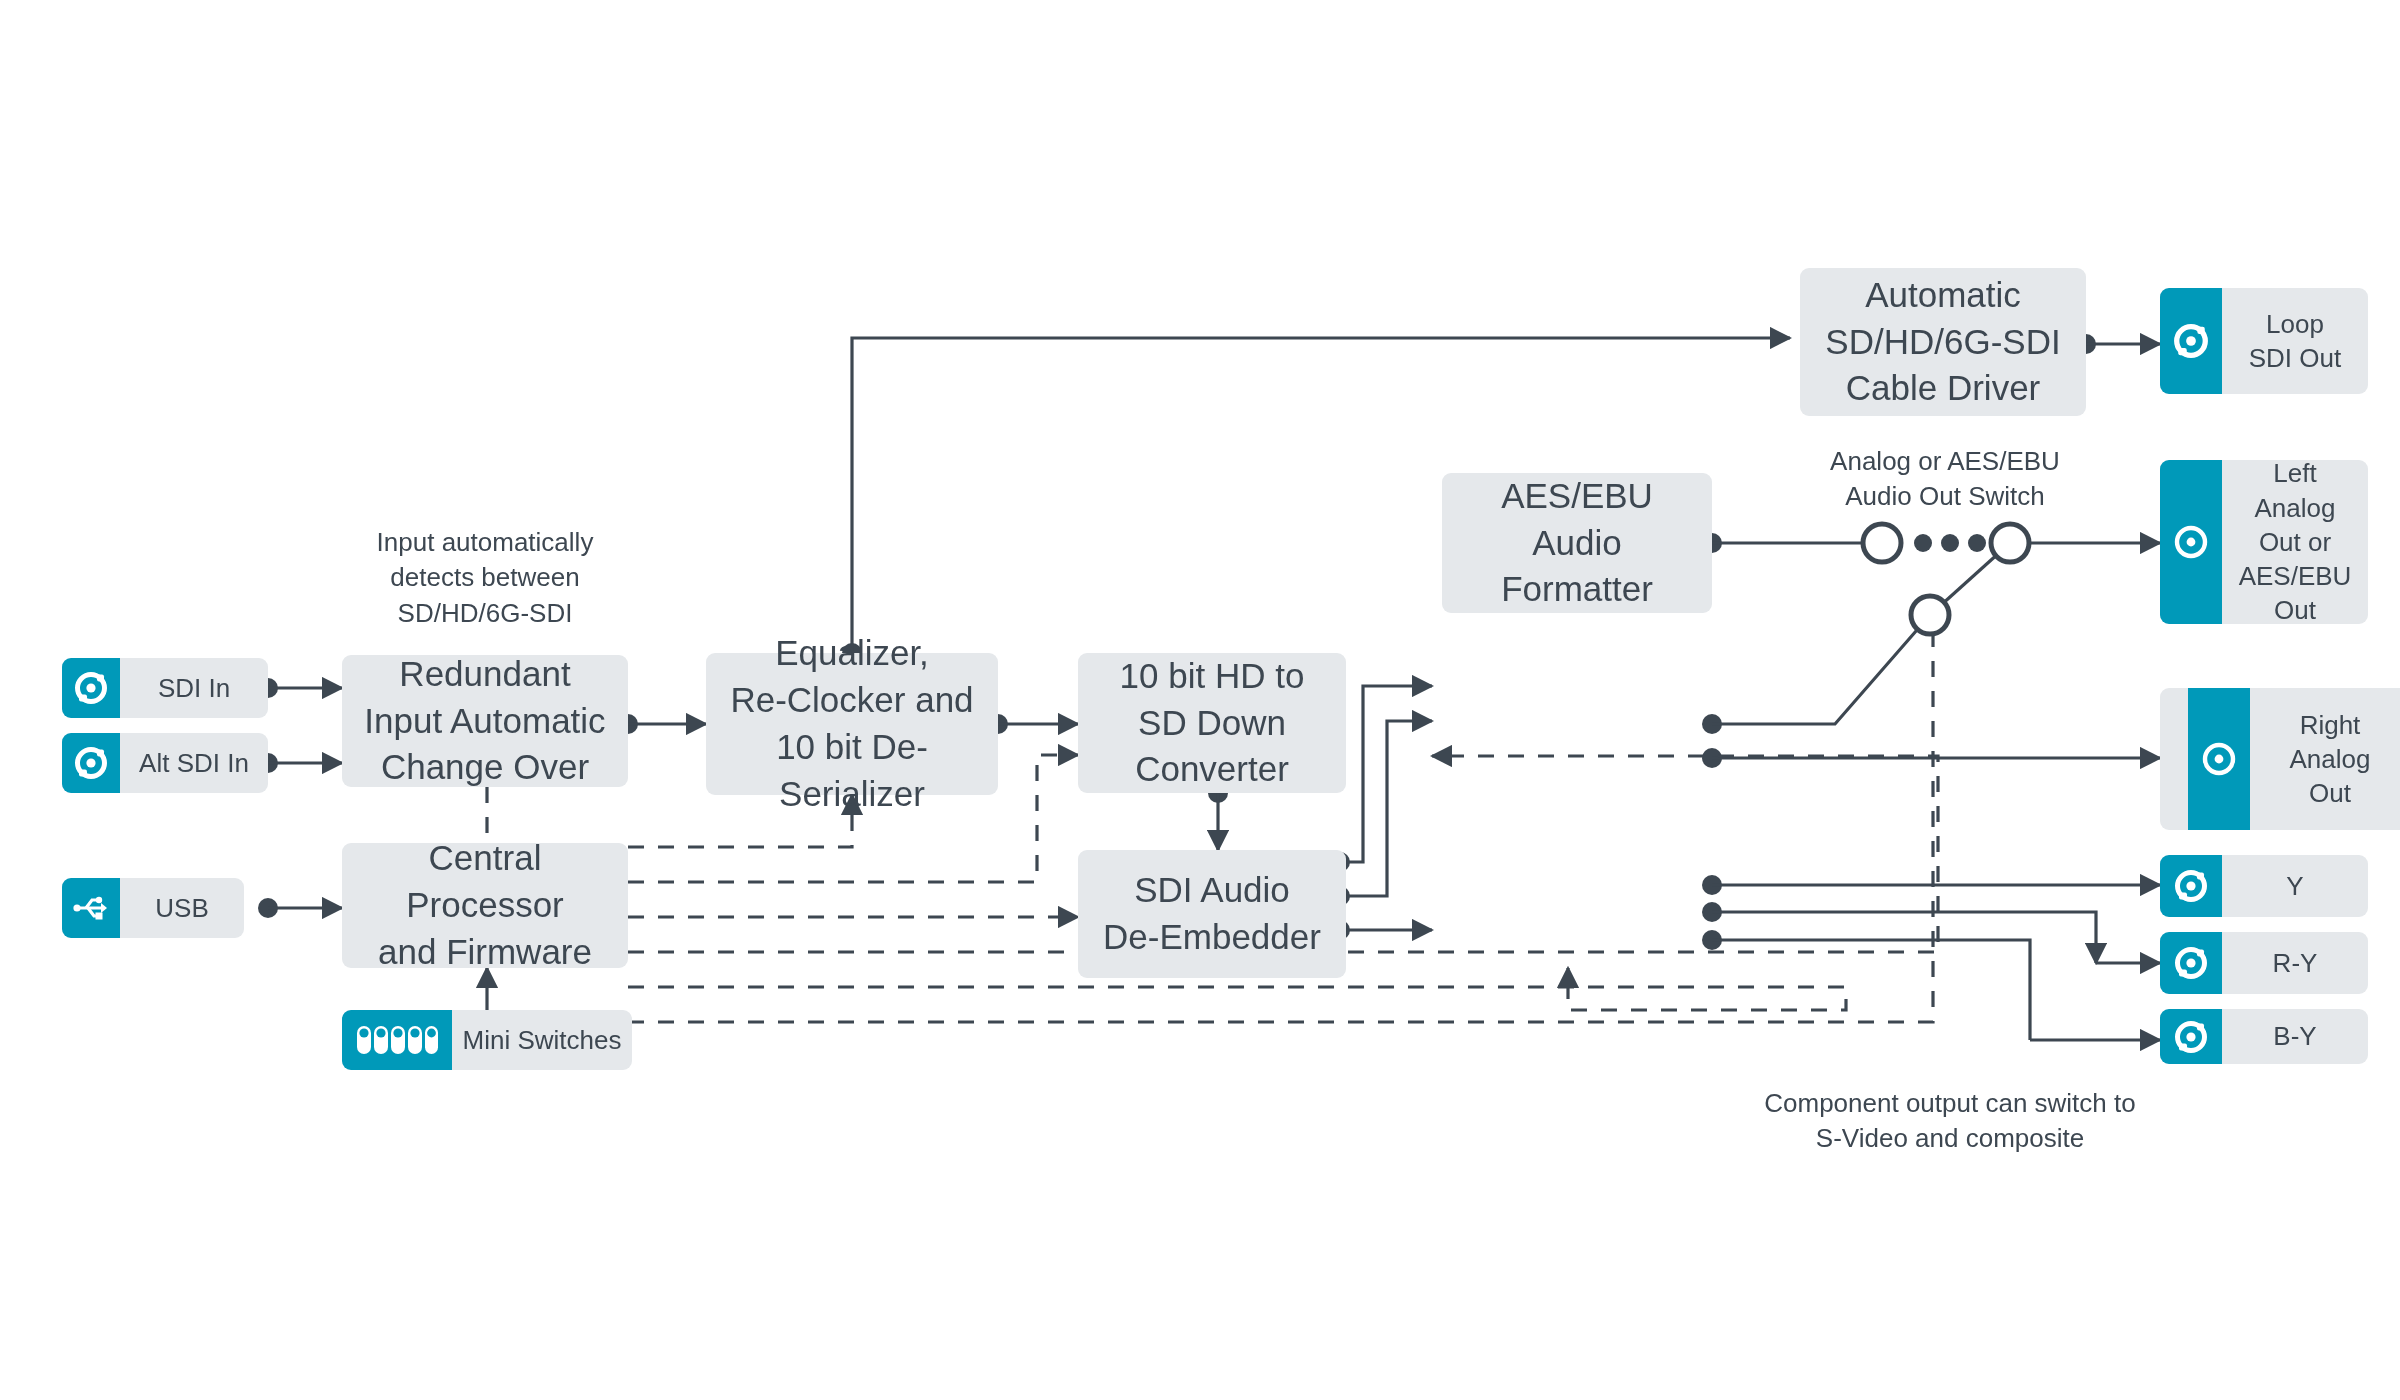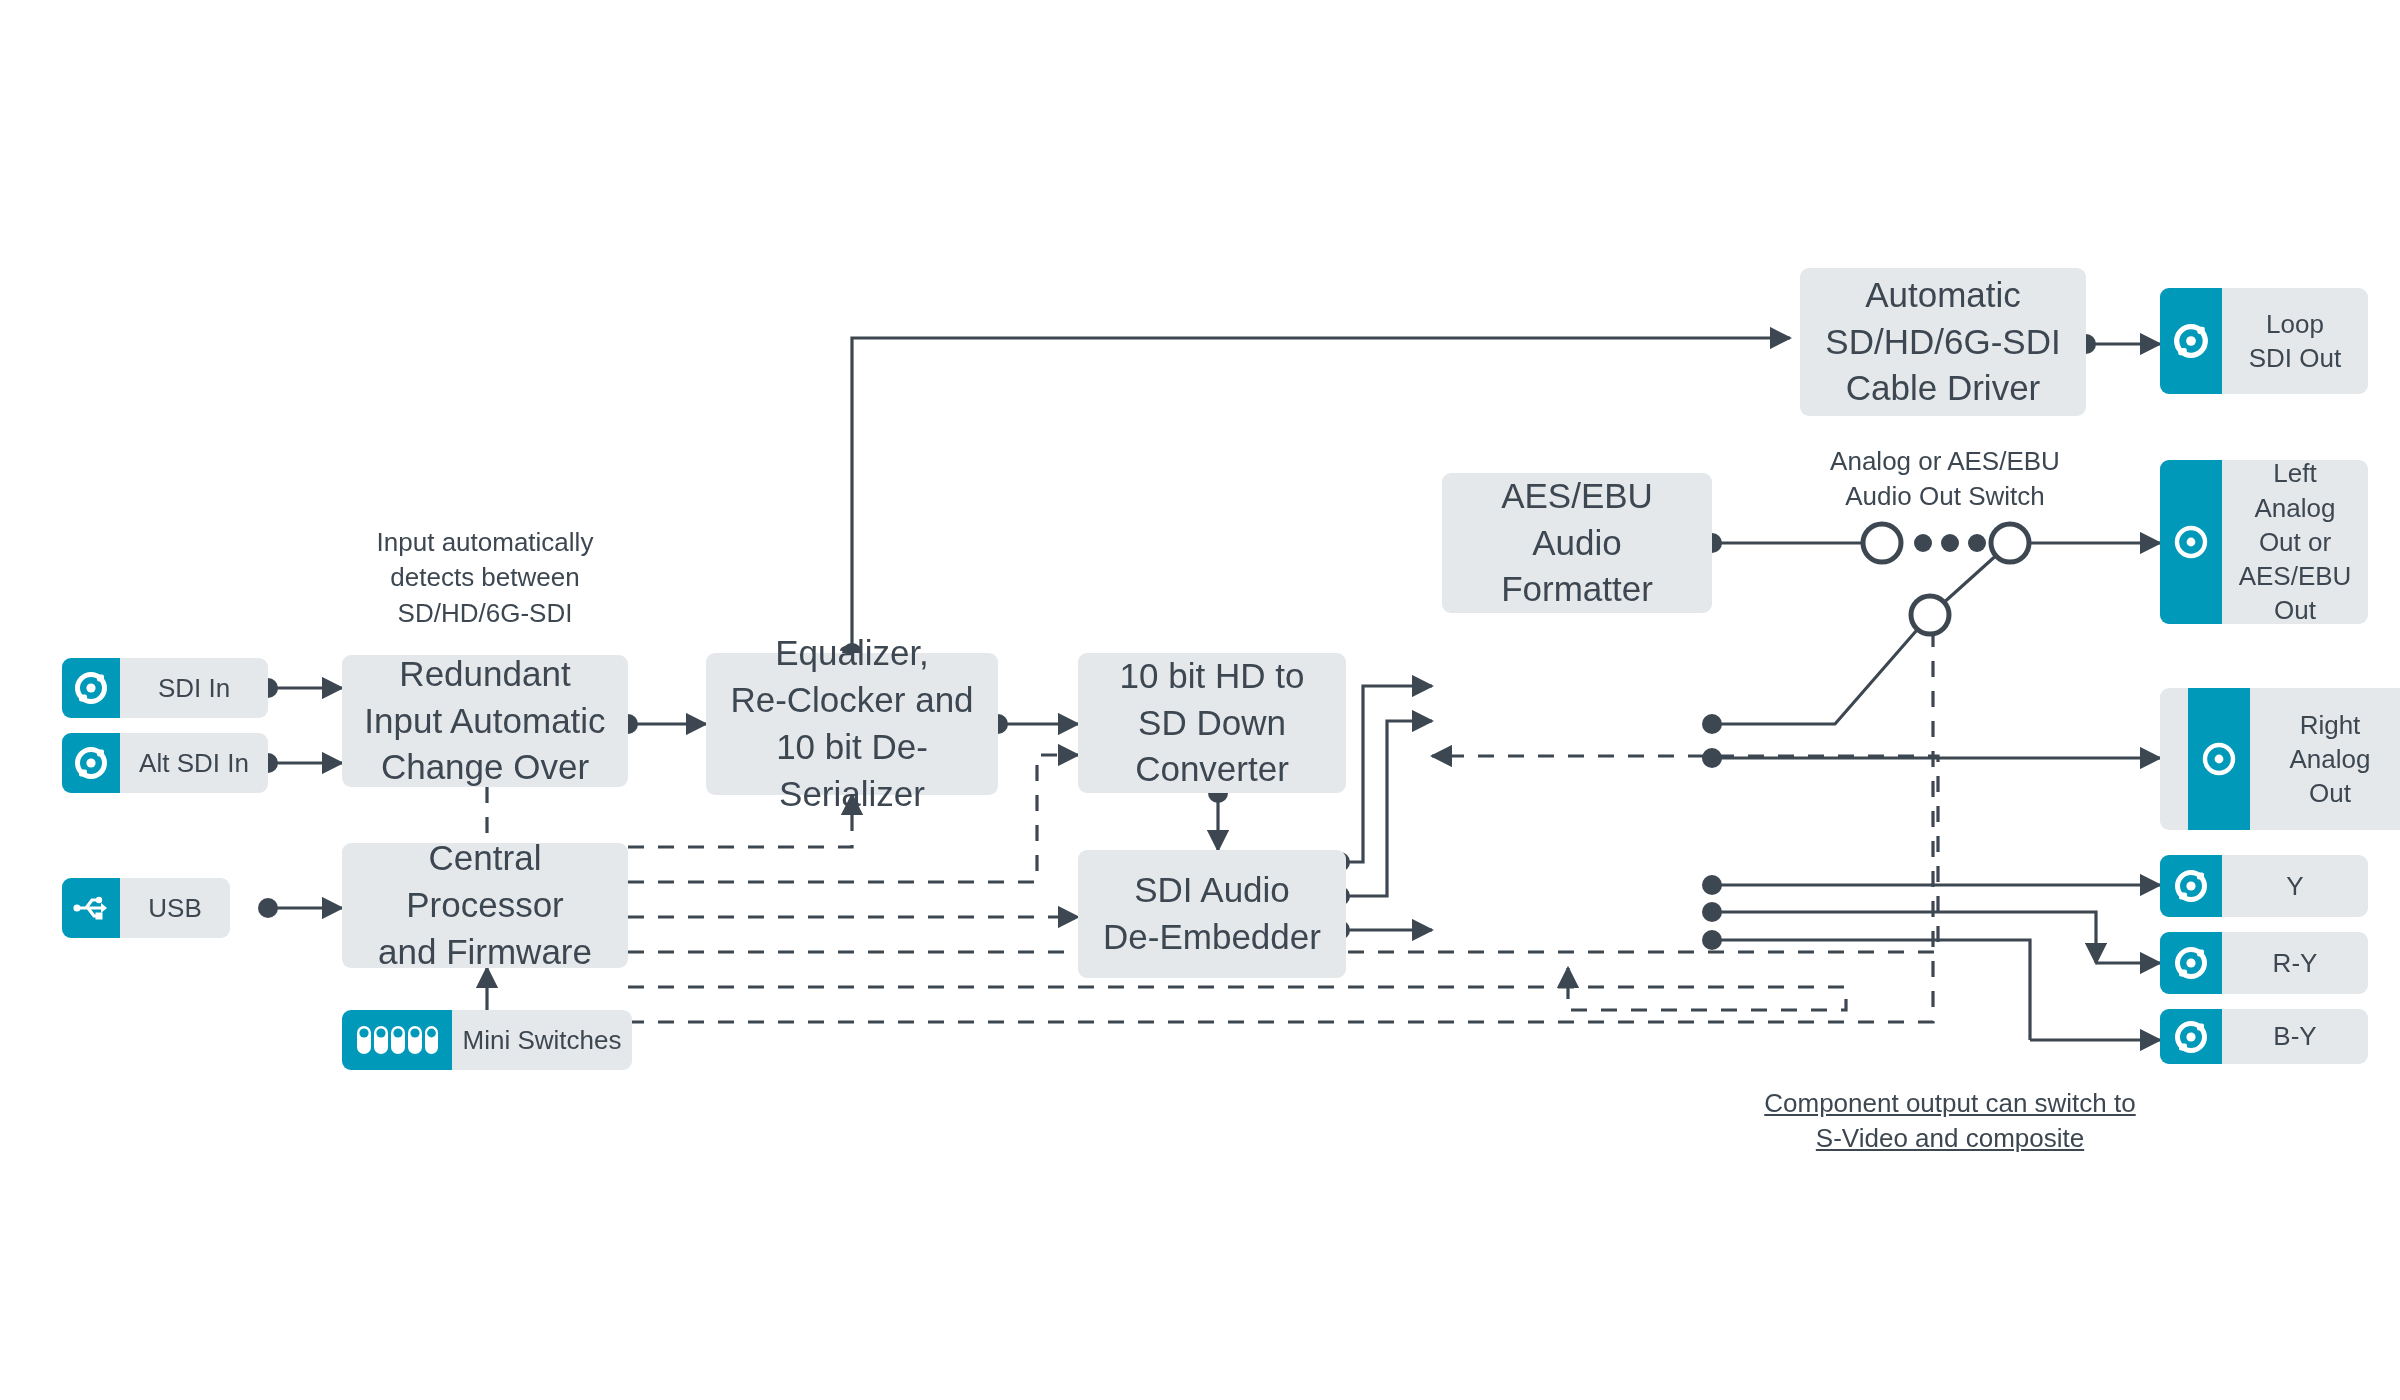--- a/index.html
+++ b/index.html
@@ -180,21 +180,21 @@
       <svg width="34" height="34" viewBox="0 0 34 34" aria-hidden="true">
         <circle cx="17" cy="17" r="13.5" fill="none" stroke="#fff" stroke-width="5"></circle>
         <circle cx="17" cy="17" r="4.6" fill="#fff"></circle>
         <rect x="23" y="3.5" width="7" height="7" rx="2" fill="#fff"></rect>
         <rect x="5" y="23.5" width="8" height="7" rx="2" fill="#fff"></rect>
       </svg>
     </div>
     <div class="lbl">Alt SDI In</div>
   </div>
 
-  <div class="conn" style="left:62px;top:878px;width:168px;height:60px;">
+  <div class="conn" style="left:62px;top:878px;width:182px;height:60px;">
     <div class="tab" style="width:58px;">
       <svg width="36" height="26" viewBox="0 0 36 26" aria-hidden="true">
         <circle cx="4" cy="13" r="3.6" fill="#fff"></circle>
         <path d="M4 13 H30" stroke="#fff" stroke-width="3.2" fill="none"></path>
         <path d="M13 13 L19 5 H25" stroke="#fff" stroke-width="3.2" fill="none"></path>
         <path d="M15 13 L21 21 H26" stroke="#fff" stroke-width="3.2" fill="none"></path>
         <circle cx="26" cy="5" r="3.2" fill="#fff"></circle>
         <rect x="22.5" y="17.5" width="7" height="7" fill="#fff"></rect>
         <path d="M28 8 L34 13 L28 18 Z" fill="#fff"></path>
       </svg>
@@ -321,16 +321,16 @@
     <div class="lbl">B-Y</div>
   </div>
 
   <div class="caption" style="left:330px;top:525px;width:310px;">Input automatically
 detects between
 SD/HD/6G-SDI</div>
 
   <div class="caption" style="left:1760px;top:444px;width:370px;">Analog or AES/EBU
 Audio Out Switch</div>
 
-  <div class="caption" style="left:1720px;top:1086px;width:460px;text-decoration:underline;">Component output can switch to
+  <div class="caption" style="left:1720px;top:1086px;width:460px;">Component output can switch to
 S-Video and composite</div>
 
 </div>
 
 </body></html>

